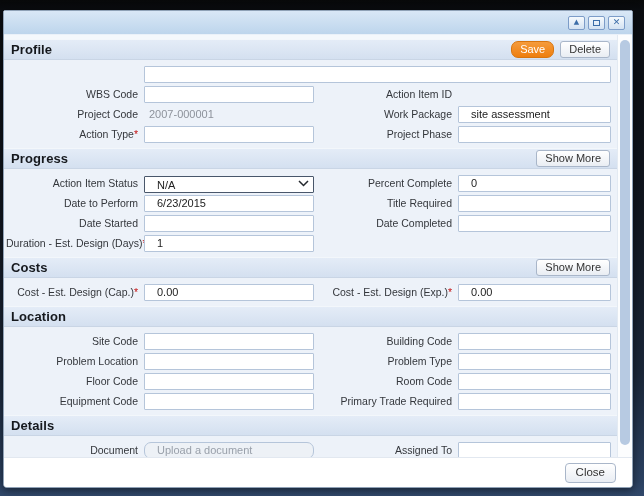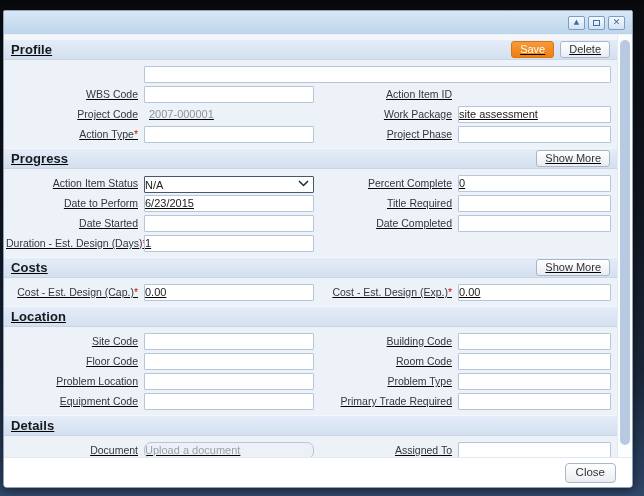--- a/index.html
+++ b/index.html
@@ -27,21 +27,21 @@
   }
   .win-btn {
     width:17px; height:14px; padding:0; border:1px solid #7c9cc8; border-radius:2px;
     background:linear-gradient(#f6fafd,#d3e2f2); color:#3b6da8;
     display:flex; align-items:center; justify-content:center; font-size:8px; line-height:1;
     font-family:"DejaVu Sans", sans-serif; cursor:pointer;
   }
   .win-btn .sq { width:7px; height:6px; border:1px solid #3b6da8; display:block; }
   .win-btn.close { font-size:9px; font-weight:bold; }
   
-  .content { flex:1 1 auto; display:flex; overflow:hidden; background:#bef264;text-decoration:underline; }
+  .content { flex:1 1 auto; display:flex; overflow:hidden; background:#bef264; }
   .scrollpane { flex:1 1 auto; overflow:hidden; background:#fff; }
   .spacer-top { height:4px; background:#f4f8fc; }
   .vscroll {
     flex:0 0 15px; background:#fcfdfe; border-left:1px solid #e3eaf2; position:relative;
   }
   .vscroll .thumb {
     position:absolute; left:2px; right:2px; top:5px; bottom:12px;
     background:#b7cae2; border-radius:6px;
   }
   
@@ -51,34 +51,34 @@
     display:flex; align-items:center; justify-content:space-between; padding:0 7px;
   }
   .section-title { font-weight:bold; font-size:13px; color:#15181d; letter-spacing:.1px; }
   .hdr-buttons { display:flex; gap:6px; }
   .btn {
     height:17px; padding:0 8px; font-size:11px; font-family:inherit; color:#333;
     border:1px solid #a9b6c9; border-radius:3px;
     background:linear-gradient(#ffffff,#e9edf3); cursor:pointer; line-height:1;
   }
   .btn-save {
-    background:linear-gradient(#f59b3c,#ee7e0e); border-color:#d8750e; color:#fff;
+    background:linear-gradient(#f59b3c,#ee7e0e); border-color:#d8750e; color:#fff;border-radius:7px;
   }
   .fields { background:#edf2f9; padding:4px 6px 4px 2px; }
   .row {
     display:grid; grid-template-columns:132px 170px 132px 1fr;
     column-gap:6px; align-items:center; height:20px;
   }
   .lbl {
     text-align:right; font-size:10.5px; color:#34373c; white-space:nowrap;
   }
   .req { color:#c41212; }
   .fld {
     width:100%; height:17px; border:1px solid #b5c5da; background:#fff;
-    font-size:11px; font-family:inherit; color:#222; padding:0 0; border-radius:1px;
+    font-size:11px; font-family:inherit; color:#222; padding:0 12px; border-radius:1px;
   }
   .fld-wide { grid-column:2 / 5; }
   .fld-muted { background:#edf1f6; color:#99a0aa;border-radius:7px; }
   .fld-muted::placeholder { color:#99a0aa; }
   .ro-val { font-size:11px; color:#8d929b; padding-left:5px; }
   .select-wrap { position:relative; width:100%; height:17px; }
   select.fld {
     appearance:none; -webkit-appearance:none; border:1px solid #49576b;
     padding-right:20px; border-radius:1px; height:17px;
   }
@@ -200,29 +200,29 @@
           <span class="section-title">Location</span>
         </div>
         <div class="fields">
           <div class="row">
             <span class="lbl">Site Code</span>
             <input class="fld" value="" style="">
             <span class="lbl">Building Code</span>
             <input class="fld" value="" style="">
           </div>
           <div class="row">
+            <span class="lbl">Problem Location</span>
+            <input class="fld" value="" style="">
+            <span class="lbl">Problem Type</span>
+            <input class="fld" value="" style="">
+          </div>
+          <div class="row">
             <span class="lbl">Floor Code</span>
             <input class="fld" value="" style="">
             <span class="lbl">Room Code</span>
-            <input class="fld" value="" style="">
-          </div>
-          <div class="row">
-            <span class="lbl">Problem Location</span>
-            <input class="fld" value="" style="">
-            <span class="lbl">Problem Type</span>
             <input class="fld" value="" style="">
           </div>
           <div class="row">
             <span class="lbl">Equipment Code</span>
             <input class="fld" value="" style="">
             <span class="lbl">Primary Trade Required</span>
             <input class="fld" value="" style="">
           </div>
         </div>
 

